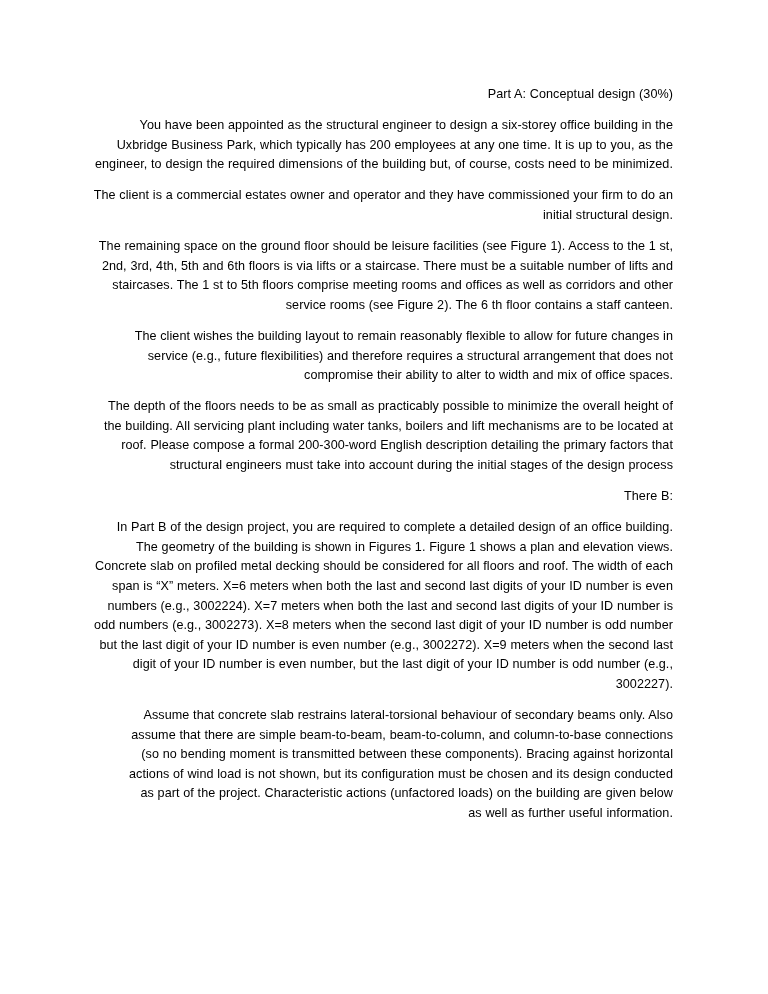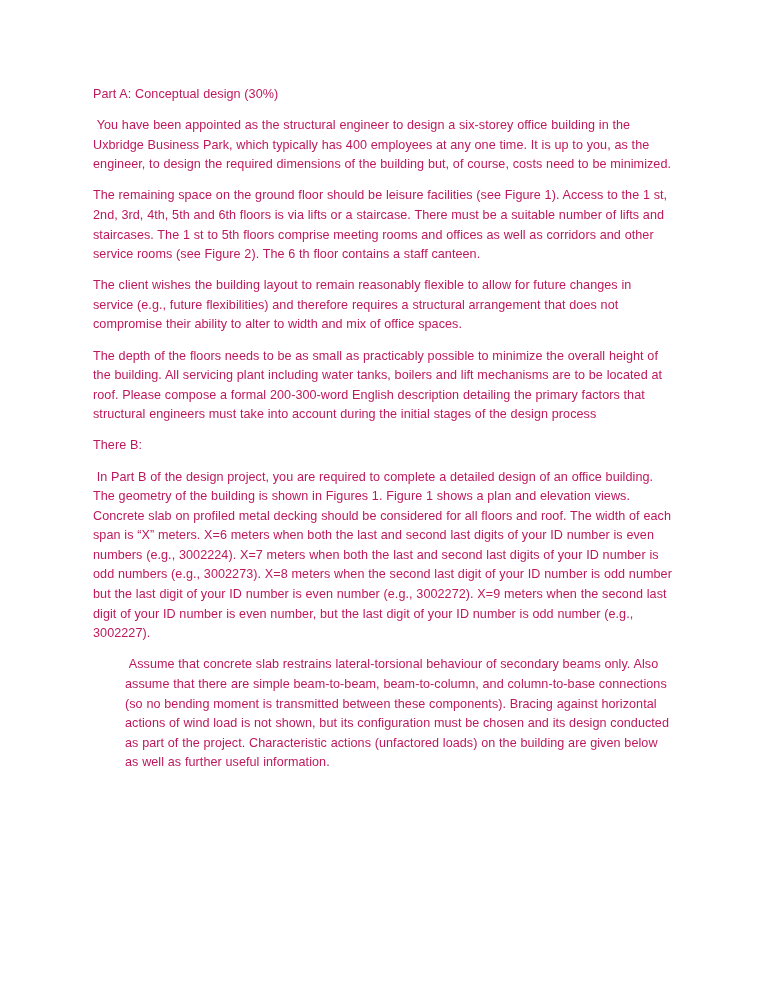--- a/index.html
+++ b/index.html
@@ -26,42 +26,43 @@
   }
 
   .doc-body {
     width: 580px;
   }
 
   p.para {
     margin: 0 0 11.5px 0;
     font-size: 12.6px;
     line-height: 19.6px;
-    text-align: left;
-    color: #be185d;
+    text-align: right;
+    color: #000000;
     white-space: pre-wrap;
     word-spacing: 0.15px;
     letter-spacing: 0.005em;
   }
 
   p.para:last-child {
     margin-bottom: 0;
     margin-left: 32px;
   }
 </style>
 </head>
 <body>
 
 <div id="page">
   <div class="doc-body">
 
     <p class="para">Part A: Conceptual design (30%)</p>
 
-    <p class="para"> You have been appointed as the structural engineer to design a six-storey office building in the Uxbridge Business Park, which typically has 400 employees at any one time. It is up to you, as the engineer, to design the required dimensions of the building but, of course, costs need to be minimized.</p>
+    <p class="para"> You have been appointed as the structural engineer to design a six-storey office building in the Uxbridge Business Park, which typically has 200 employees at any one time. It is up to you, as the engineer, to design the required dimensions of the building but, of course, costs need to be minimized.</p>
 
+    <p class="para">The client is a commercial estates owner and operator and they have commissioned your firm to do an initial structural design.</p>
 
 
 
     <p class="para">The remaining space on the ground floor should be leisure facilities (see Figure 1). Access to the 1 st, 2nd, 3rd, 4th, 5th and 6th floors is via lifts or a staircase. There must be a suitable number of lifts and staircases. The 1 st to 5th floors comprise meeting rooms and offices as well as corridors and other service rooms (see Figure 2). The 6 th floor contains a staff canteen.</p>
 
     <p class="para">The client wishes the building layout to remain reasonably flexible to allow for future changes in service (e.g., future flexibilities) and therefore requires a structural arrangement that does not compromise their ability to alter to width and mix of office spaces.</p>
 
     <p class="para">The depth of the floors needs to be as small as practicably possible to minimize the overall height of the building. All servicing plant including water tanks, boilers and lift mechanisms are to be located at roof. Please compose a formal 200-300-word English description detailing the primary factors that structural engineers must take into account during the initial stages of the design process</p>
 
     <p class="para">There B:</p>

